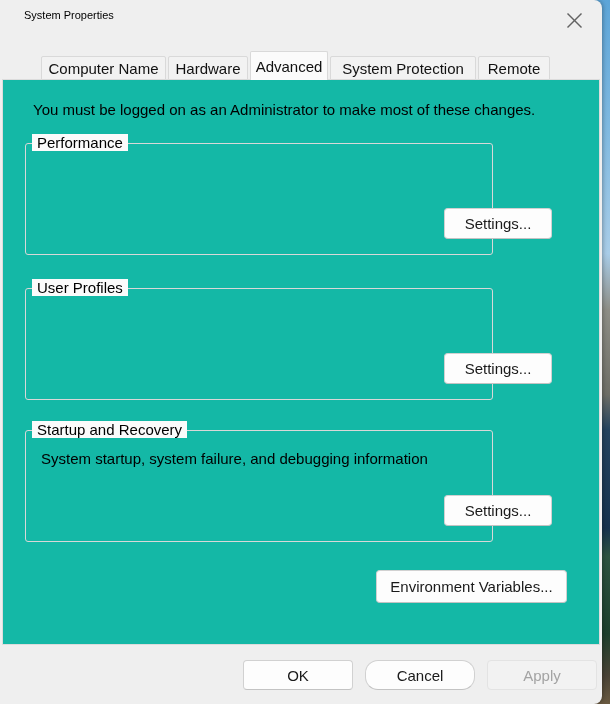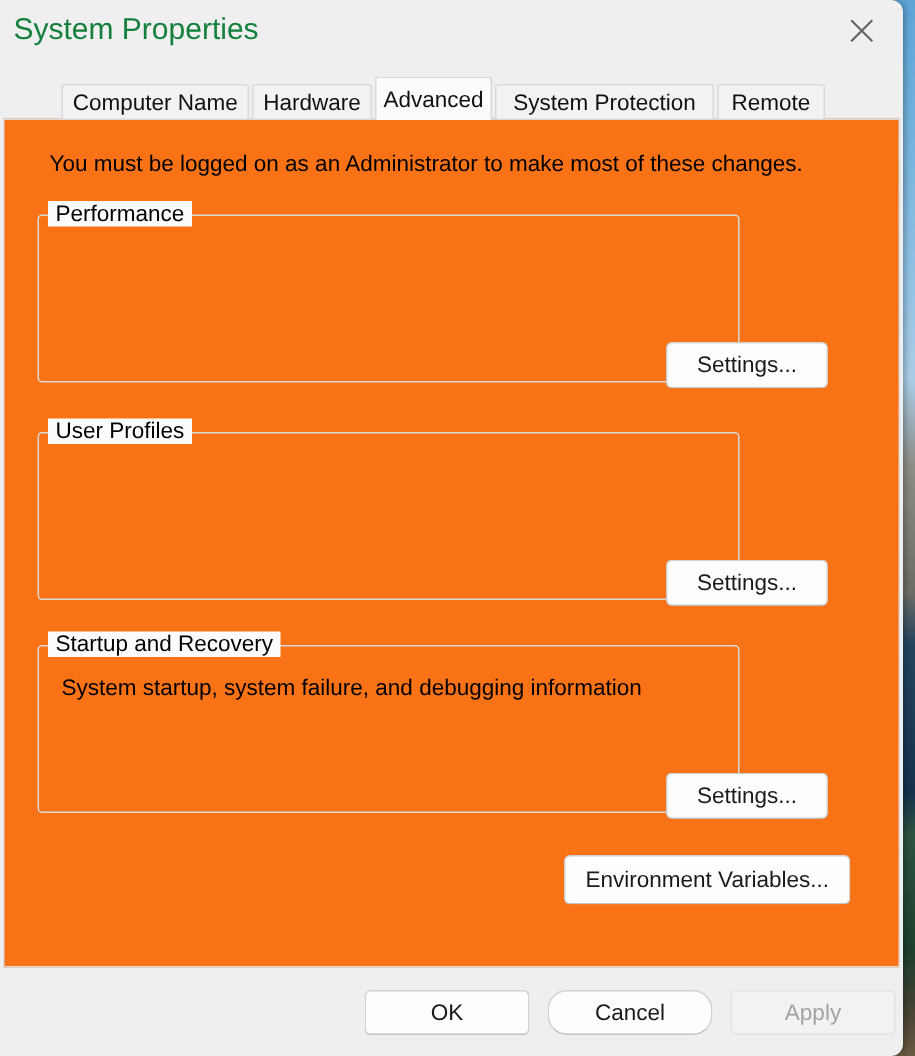--- a/index.html
+++ b/index.html
@@ -24,22 +24,22 @@
   .dialog {
     position: absolute; left: 0; top: 0;
     width: 602px; height: 704px;
     background: #efefef;
     border-top-right-radius: 8px;
     border-bottom-right-radius: 8px;
     box-shadow: 1px 0 4px rgba(0,0,0,0.3);
   }
 
   .window-title {
-    position: absolute; left: 9px; top: 9px;
-    font-size: 20px; color: #15803d;
+    position: absolute; left: 24px; top: 9px;
+    font-size: 11px; color: #000000;
   }
 
   .close-btn {
     position: absolute; left: 553px; top: 4px;
     width: 42px; height: 32px;
     background: transparent; border: none;
     display: flex; align-items: center; justify-content: center;
     cursor: pointer; padding: 0;
   }
 
@@ -64,21 +64,21 @@
   .tab.w5 { width: 72px; }
   .tab.active {
     margin-top: 0; height: 29px;
     background: #fbfbfb;
     border-bottom: none;
   }
 
   .page {
     position: absolute; box-sizing: border-box;
     left: 2px; top: 79px; width: 598px; height: 566px;
-    background: #f97316;
+    background: #14b8a6;
     border: 1px solid #dcdcdc;
     z-index: 1;
   }
 
   .admin-note {
     position: absolute; left: 30px; top: 21px;
     font-size: 15px; color: #000;
   }
 
   .group {
@@ -101,21 +101,21 @@
 
   .btn {
     box-sizing: border-box;
     background: #fdfdfd;
     border: 1px solid #d1d1d1;
     border-bottom-color: #c3c3c3;
     border-radius: 4px;
     font-size: 15px; color: #1a1a1a;
     font-family: inherit; cursor: pointer;
   }
-  .settings-btn { position: absolute; left: 418px; top: 84px; width: 108px; height: 31px; }
+  .settings-btn { position: absolute; left: 418px; top: 64px; width: 108px; height: 31px; }
   .env-btn { position: absolute; left: 373px; top: 490px; width: 191px; height: 33px; }
 
   .footer-btn { position: absolute; top: 660px; width: 110px; height: 30px; }
   .ok-btn { left: 243px; }
   .cancel-btn { left: 365px; border-radius: 13px; }
   .apply-btn {
     left: 487px;
     background: #f2f2f2;
     border-color: #e3e3e3;
     color: #a3a3a3;

